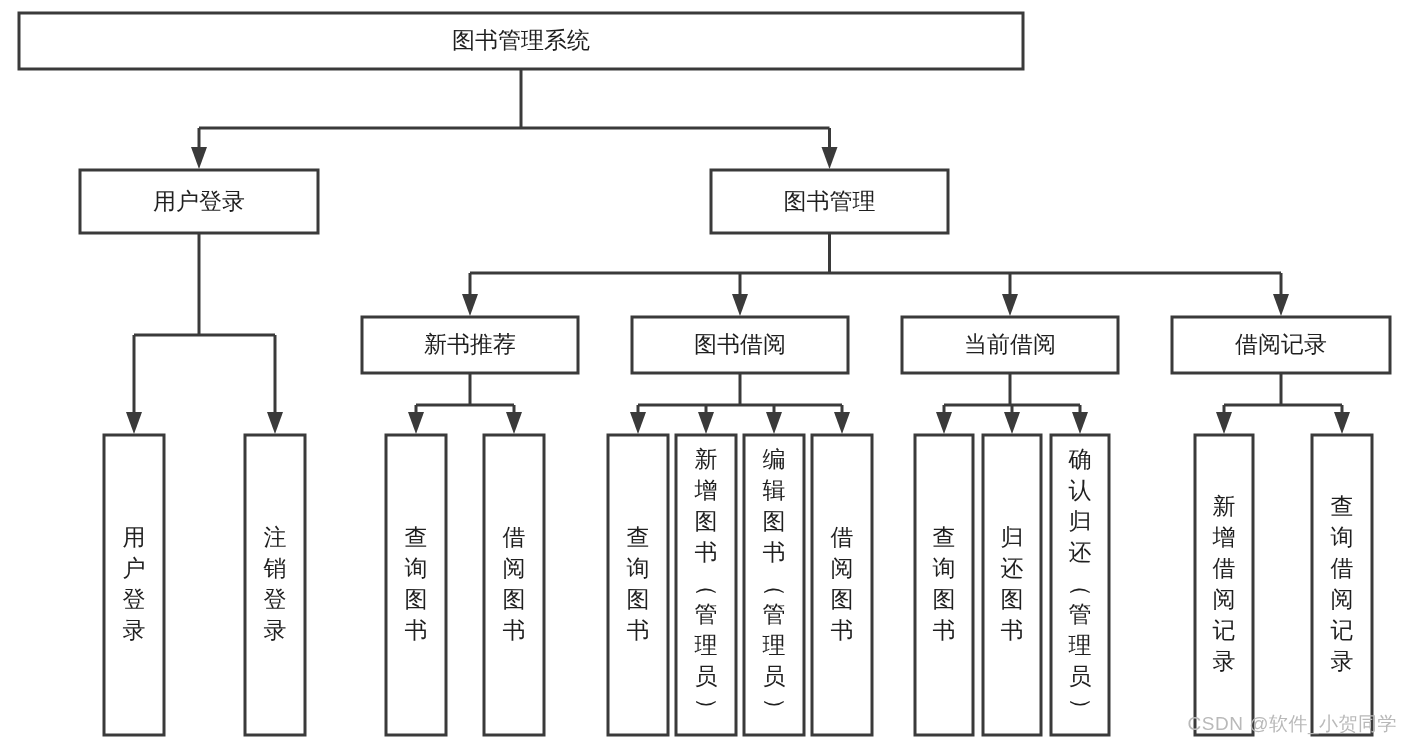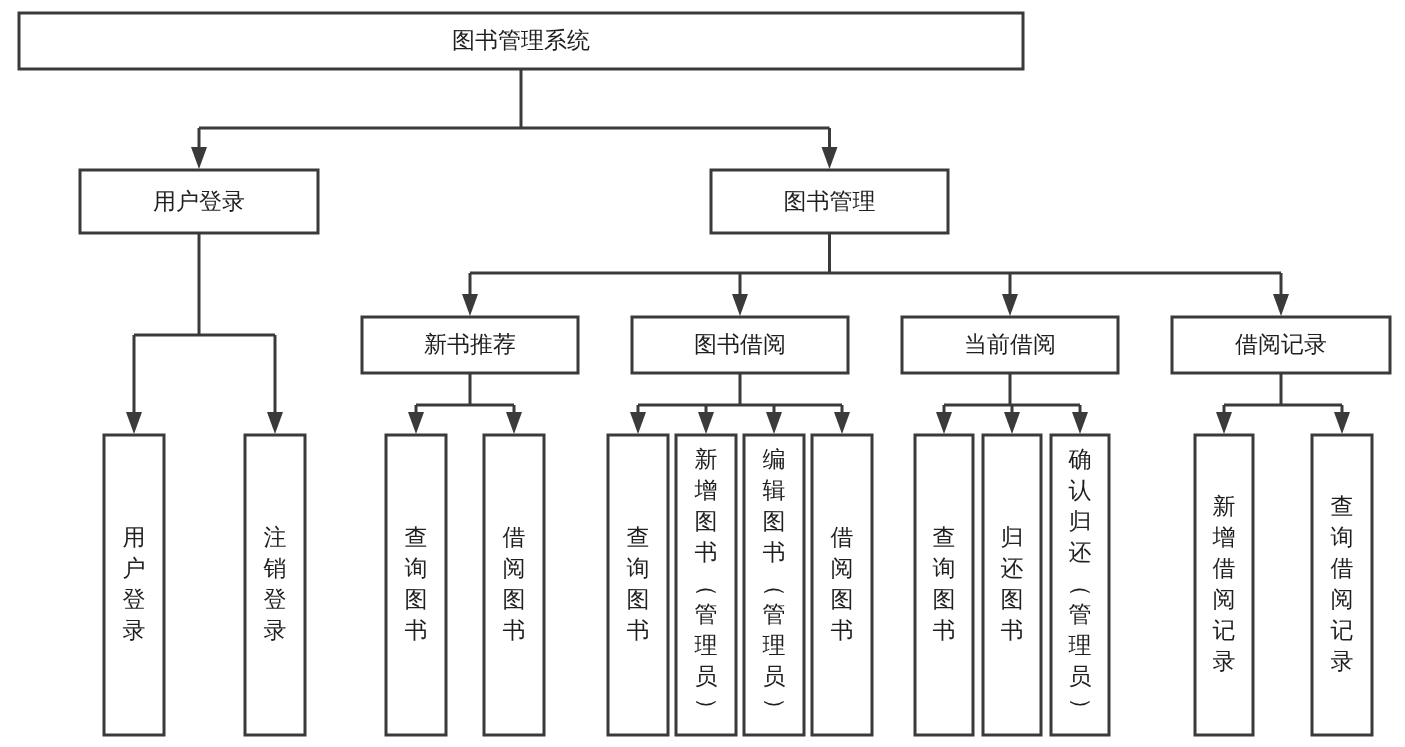--- a/index.html
+++ b/index.html
@@ -256,13 +256,14 @@
           <rect x="1312" y="435" width="60" height="300" class="node-box"></rect>
           <text x="1342" y="507.5" class="node-label-v-char">查</text>
           <text x="1342" y="538.5" class="node-label-v-char">询</text>
           <text x="1342" y="569.5" class="node-label-v-char">借</text>
           <text x="1342" y="600.5" class="node-label-v-char">阅</text>
           <text x="1342" y="631.5" class="node-label-v-char">记</text>
           <text x="1342" y="662.5" class="node-label-v-char">录</text>
         </g>
       </g>
   </svg>
+  <div class="watermark-text">CSDN @软件_小贺同学</div>
 </div>
 
 </body></html>

